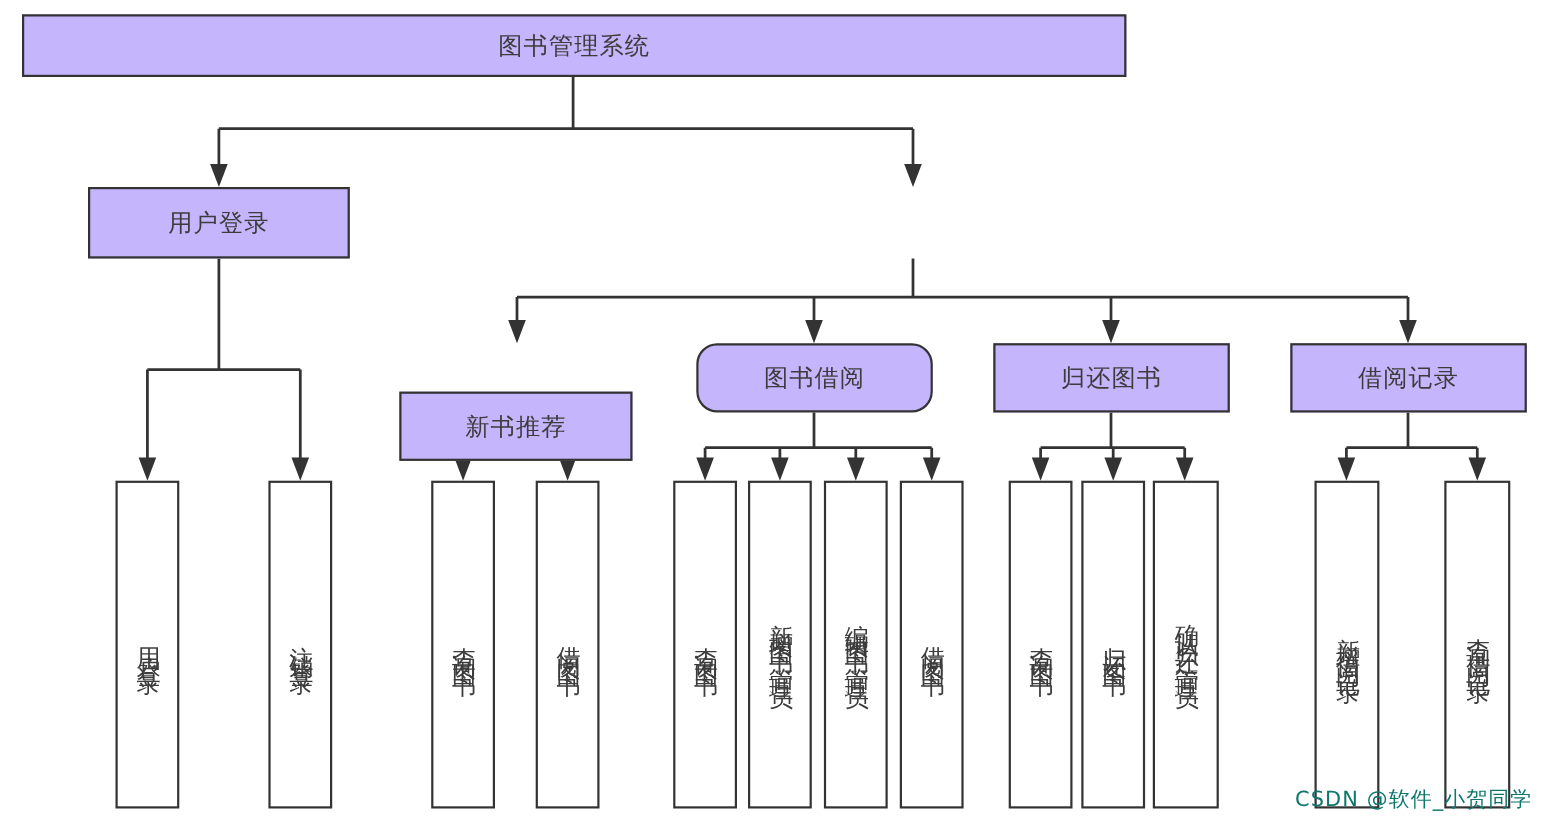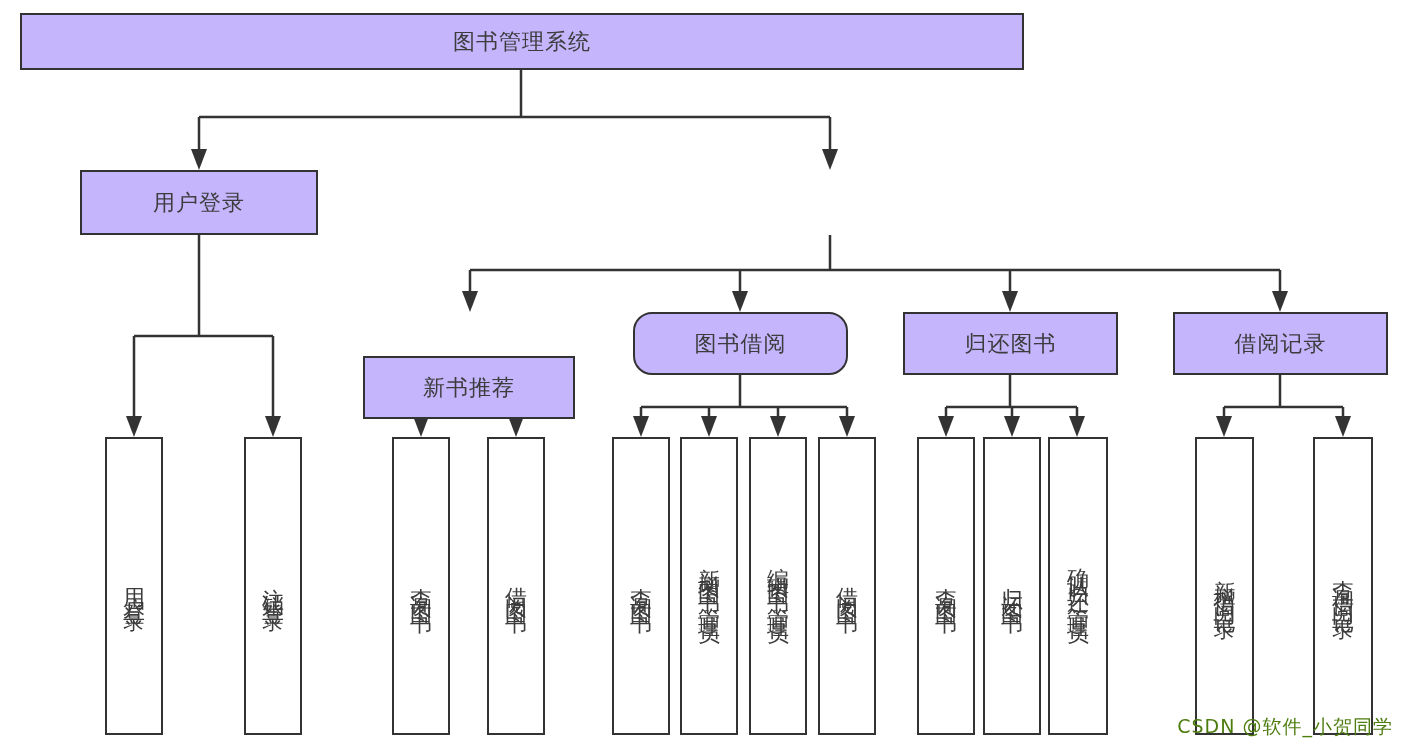--- a/index.html
+++ b/index.html
@@ -72,21 +72,21 @@
   .l-cbq    { left: 917px; }
   .l-cbr    { left: 983px; }
   .l-cbc    { left: 1048px; width: 60px; }
   .l-bra    { left: 1195px; width: 59px; }
   .l-brq    { left: 1313px; width: 60px; }
   .watermark {
     position: absolute;
     right: 12px;
     top: 714px;
     font-size: 19px;
-    color: #4d7c0f;
+    color: #0f766e;
     letter-spacing: 1px;
     z-index: 5;
   }
   .line { stroke: #333333; stroke-width: 2.5; fill: none; }
   .arrow { fill: #333333; stroke: none; }
 </style>
 </head>
 <body>
 
 <div class="canvas">

